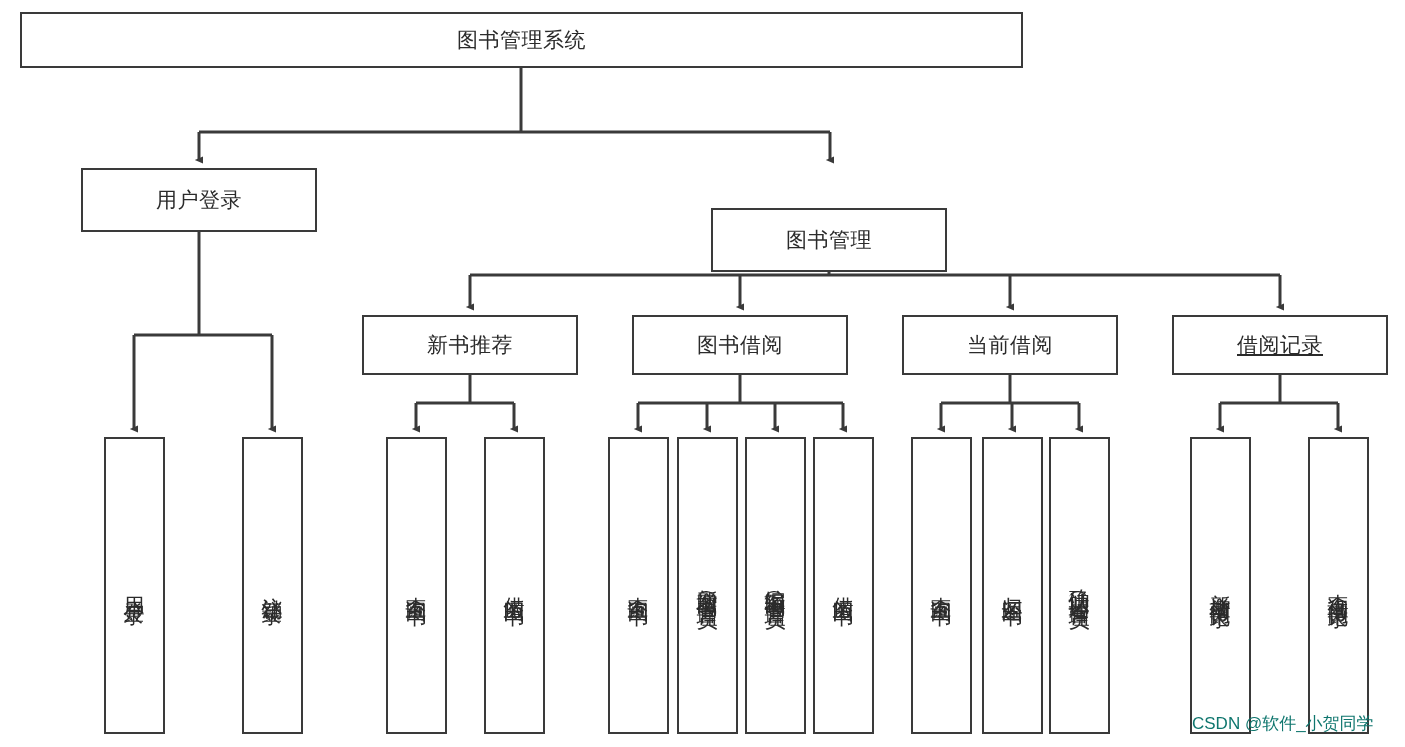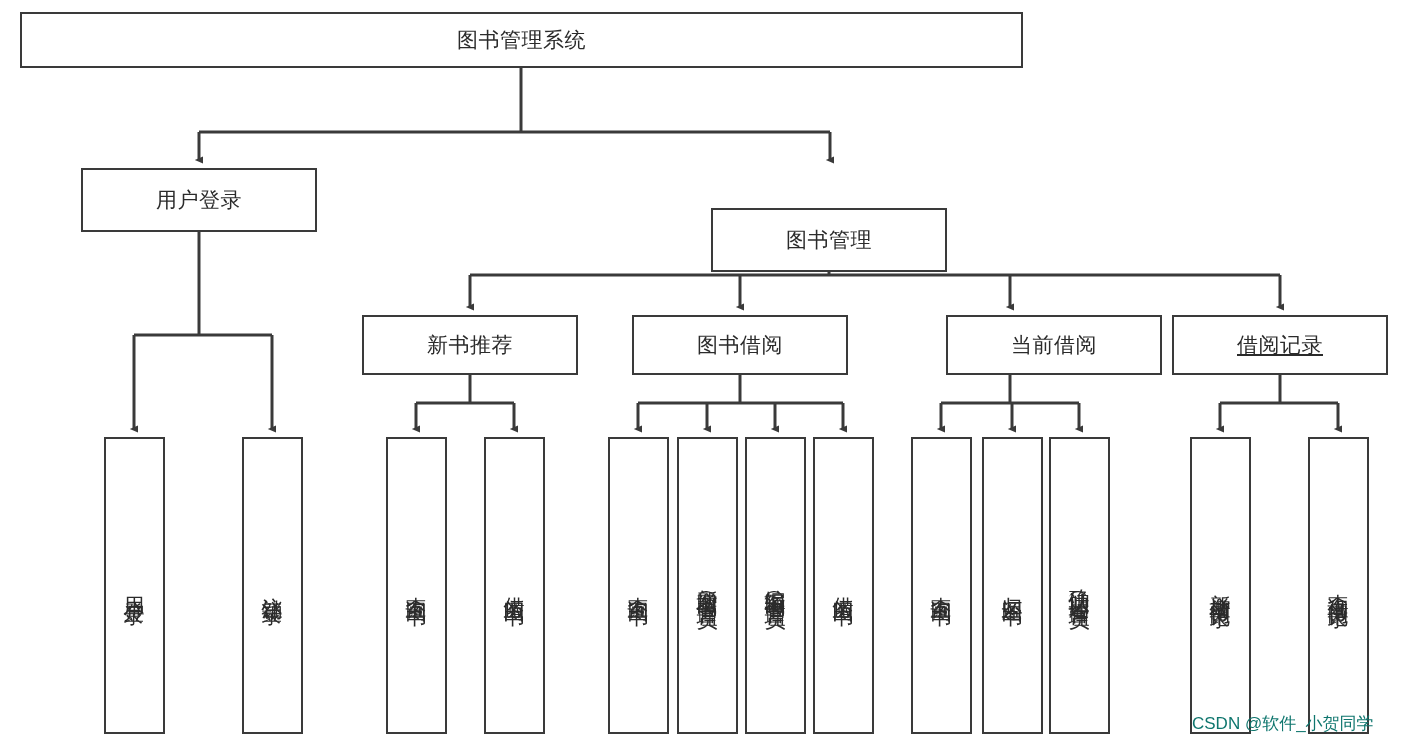--- a/index.html
+++ b/index.html
@@ -138,21 +138,21 @@
   <div class="node horiz" style="left:711px; top:168px; width:236px; height:64px;margin-top:40px;">
     <span class="label">图书管理</span>
   </div>
 
   <div class="node horiz" style="left:362px; top:315px; width:216px; height:60px;">
     <span class="label">新书推荐</span>
   </div>
   <div class="node horiz" style="left:632px; top:315px; width:216px; height:60px;">
     <span class="label">图书借阅</span>
   </div>
-  <div class="node horiz" style="left:902px; top:315px; width:216px; height:60px;margin-left:44px;">
+  <div class="node horiz" style="left:902px; top:315px; width:216px; height:60px;">
     <span class="label">当前借阅</span>
   </div>
   <div class="node horiz" style="left:1172px; top:315px; width:216px; height:60px;text-decoration:underline;">
     <span class="label">借阅记录</span>
   </div>
 
   <div class="node vert" style="left:104px; top:437px; width:61px; height:297px;">
     <span class="label">用户登录</span>
   </div>
   <div class="node vert" style="left:242px; top:437px; width:61px; height:297px;">

